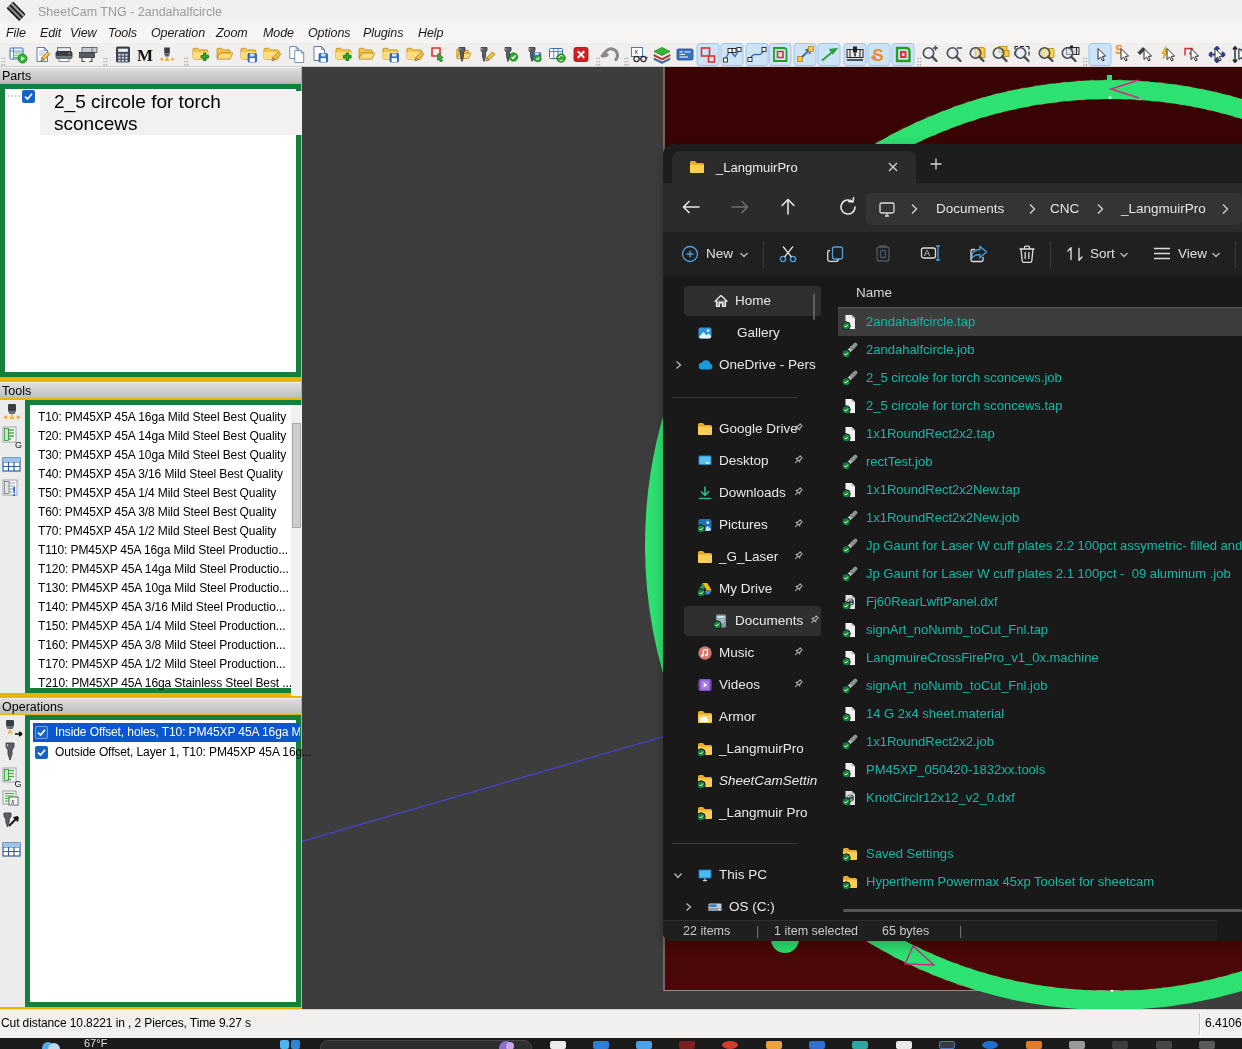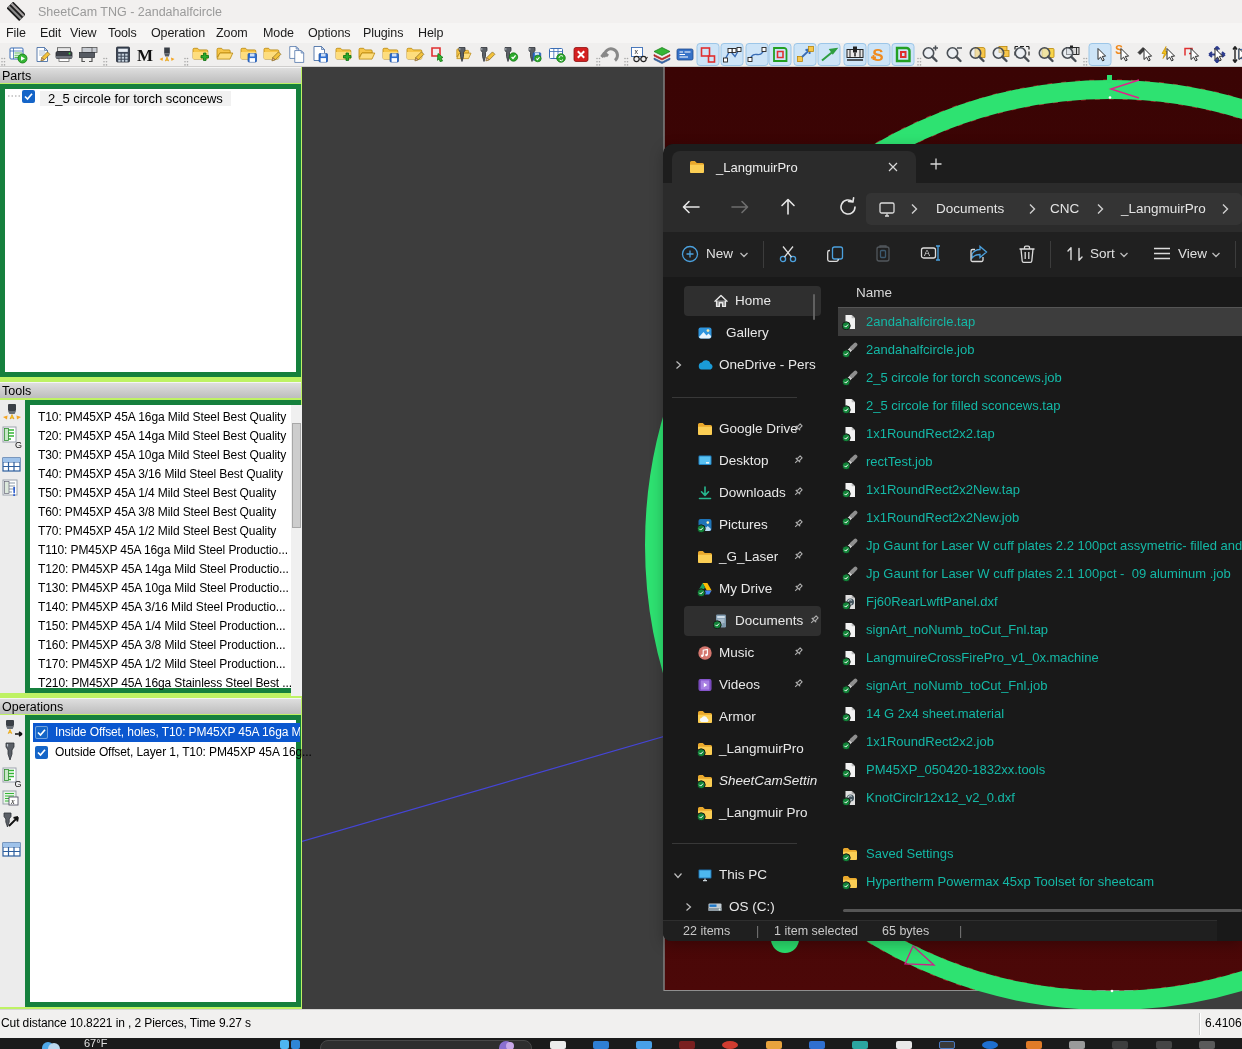--- a/index.html
+++ b/index.html
@@ -3,35 +3,35 @@
 <meta charset="utf-8">
 <style>
   * { margin:0; padding:0; box-sizing:border-box; }
   html,body { width:1242px; height:1049px; overflow:hidden; }
   body { font-family:"Liberation Sans", sans-serif; position:relative; background:#f0efee; }
   .abs { position:absolute; }
 
   
   #titlebar { left:0; top:0; width:1242px; height:23px; background:#f2f0ef; }
   #titlebar .ttl { position:absolute; left:38px; top:4.5px; font-size:12.5px; color:#9a9a9a; }
-  #menubar { left:0; top:23px; width:1242px; height:20px; background:#f6f5f4; }
+  #menubar { left:0; top:23px; width:1242px; height:20px; background:#f6f5f4;font-style:italic; }
   #menubar span { position:absolute; top:3px; font-size:12.5px; letter-spacing:-0.1px; color:#1a1a1a; }
   #toolbar { left:0; top:43px; width:1242px; height:24px; background:#f0efee; border-bottom:1px solid #cfcecd; }
 
   
-  #dock { left:0; top:67px; width:302px; height:942px; background:#bef264; }
+  #dock { left:0; top:67px; width:302px; height:942px; background:#eab308; }
   .hdr { position:absolute; left:0; width:301px; height:16px;
          background:linear-gradient(#dedede,#bdbdbd); color:#000;
          font-size:12.5px; padding-left:2px; line-height:16px;
          border-top:1px solid #f5f5f5; }
   .whitebox { position:absolute; background:#fff; border:5px solid #15803d; }
   .iconcol { position:absolute; left:0; width:25px; background:#ececec; }
 
   
-  #parts-item { position:absolute; left:40px; top:24px; font-size:13px; color:#000; background:#f1f1f1; padding:0 8px; }
+  #parts-item { position:absolute; left:40px; top:24px; font-size:19px; color:#000; background:#f1f1f1; padding:0 14px; }
   .cb { position:absolute; width:13px; height:13px; background:#1565c8; border-radius:2px; }
   .cb svg { position:absolute; left:0; top:0; }
 
   
   .tlist { position:absolute; left:8px; top:3px; font-size:12px; letter-spacing:-0.1px; color:#000; line-height:19px; white-space:pre; }
 
   
   .sbar { position:absolute; background:#f0f0f0; }
   .sthumb { position:absolute; background:#cdcdcd; border:1px solid #a8a8a8; }
 
@@ -783,21 +783,21 @@
           <path d="M3.6,7.4 V13.4 H6.4 V9.8 H9.6 V13.4 H12.4 V7.4" stroke="#e8e8e8" stroke-width="1.4" stroke-linejoin="round" fill="#8a8a8a"></path>
         </svg>
         <span class="txt" style="left:51px;">Home</span>
       </div>
 <div class="siderow" style="top:41px;">
         <svg class="abs" style="left:29px;top:7px;" width="16" height="16" viewBox="0 0 16 16">
           <rect x="1.5" y="2.5" width="13" height="11" rx="2" fill="#2f95dd"></rect>
           <circle cx="11" cy="5.6" r="1.4" fill="#fce9a8"></circle>
           <path d="M2,12 L6.5,7 L9.5,10.5 L11.5,8.5 L14,11 V11.5 A2,2 0 0 1 12,13.5 H4 A2,2 0 0 1 2,11.5 Z" fill="#e8f4fc"></path>
         </svg>
-        <span class="txt" style="left:58px;">Gallery</span>
+        <span class="txt" style="left:69px;">Gallery</span>
       </div>
 <div class="siderow" style="top:73px;">
         <svg class="abs" style="left:29px;top:7px;" width="18" height="16" viewBox="0 0 18 16">
           <path d="M4.5,12.5 A3.5,3.5 0 0 1 4.9,5.6 A4.6,4.6 0 0 1 13.4,6.8 A3,3 0 0 1 13.6,12.5 Z" fill="#1a9bd7"></path>
         </svg>
         <span class="txt" style="left:51px;">OneDrive - Pers</span>
       </div>
       <svg class="abs" style="left:10px;top:83px;" width="10" height="10" viewBox="0 0 10 10" fill="none" stroke="#bdbdbd" stroke-width="1.2">
         <path d="M3.5,1.5 L7.5,5 L3.5,8.5"></path>
       </svg>
@@ -1022,21 +1022,21 @@
         </svg>
         <span class="fname">2_5 circole for torch sconcews.job</span>
       </div>
 <div class="frow" style="top:115px;">
         <svg class="abs" style="left:4px;top:6px;" width="16" height="16" viewBox="0 0 16 16">
           <path d="M3.5,1 H9.7 L13,4.3 V15 H3.5 Z" fill="#f2f2f2"></path>
           <path d="M9.7,1 L13,4.3 H9.7 Z" fill="#bfbfbf"></path>
           <circle cx="4.2" cy="11.8" r="4" fill="#128539" stroke="#191919" stroke-width="1"></circle>
           <path d="M2.4,11.8 L3.7,13.1 L6,10.6" stroke="#fff" stroke-width="1" fill="none"></path>
         </svg>
-        <span class="fname">2_5 circole for filled sconcews.tap</span>
+        <span class="fname">2_5 circole for torch sconcews.tap</span>
       </div>
 <div class="frow" style="top:143px;">
         <svg class="abs" style="left:4px;top:6px;" width="16" height="16" viewBox="0 0 16 16">
           <path d="M3.5,1 H9.7 L13,4.3 V15 H3.5 Z" fill="#f2f2f2"></path>
           <path d="M9.7,1 L13,4.3 H9.7 Z" fill="#bfbfbf"></path>
           <circle cx="4.2" cy="11.8" r="4" fill="#128539" stroke="#191919" stroke-width="1"></circle>
           <path d="M2.4,11.8 L3.7,13.1 L6,10.6" stroke="#fff" stroke-width="1" fill="none"></path>
         </svg>
         <span class="fname">1x1RoundRect2x2.tap</span>
       </div>

